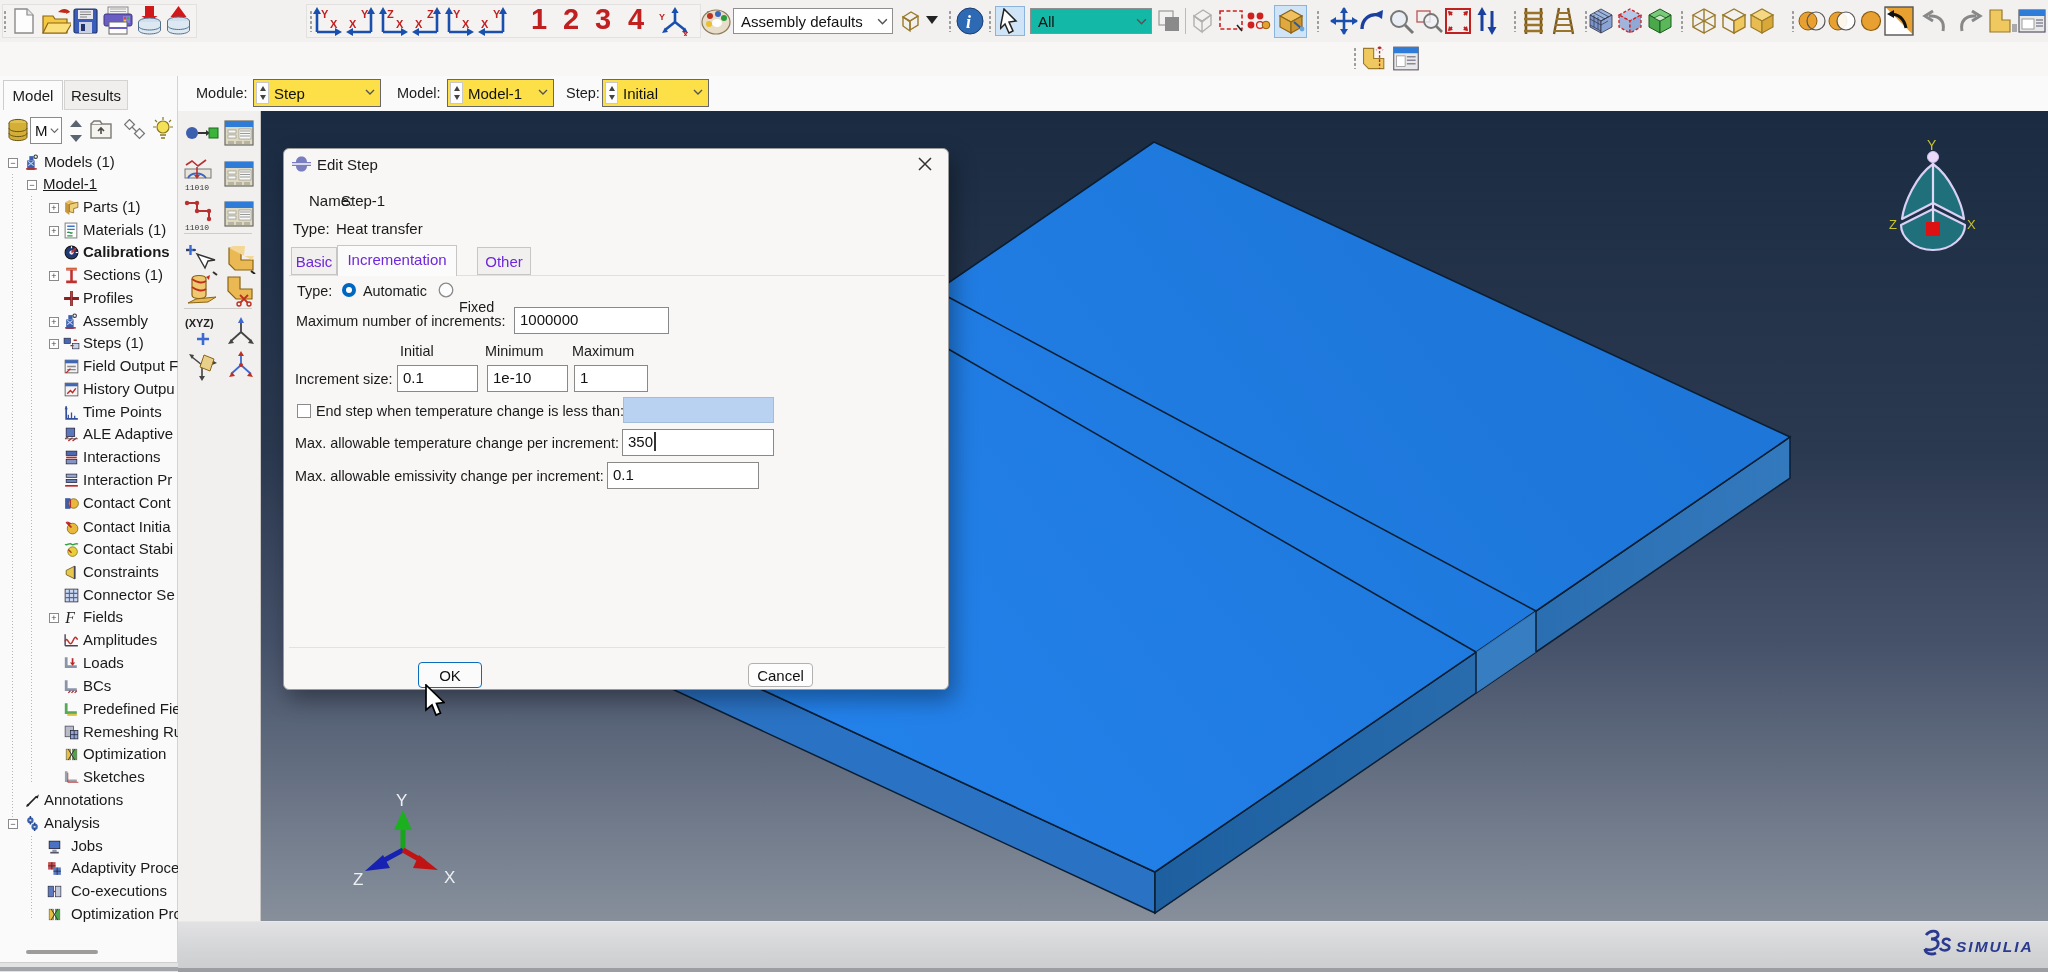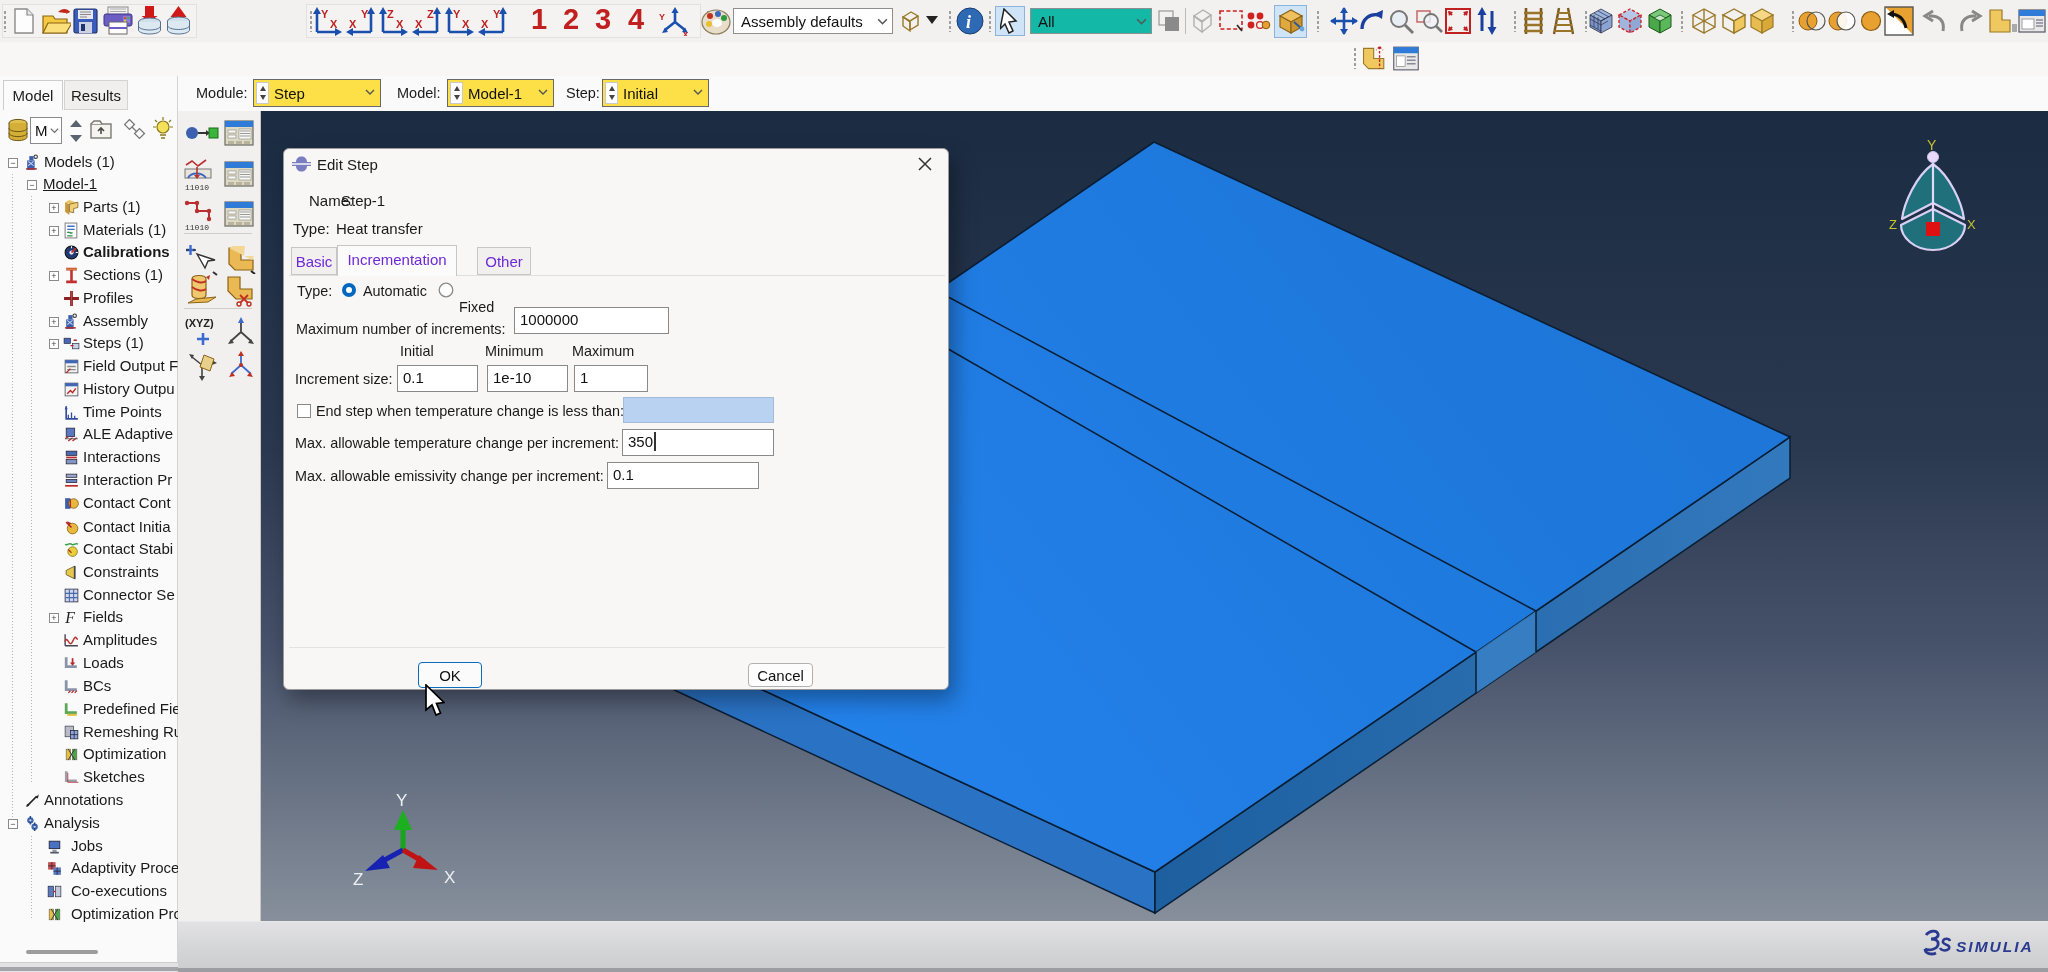--- a/index.html
+++ b/index.html
@@ -960,21 +960,21 @@
     <span class="lbl" style="left:13px;top:134px;">Type:</span>
     <svg style="position:absolute;left:57px;top:133px;" width="16" height="16" viewBox="0 0 16 16">
         <circle cx="8" cy="8" r="7" fill="#0067c0"></circle>
         <circle cx="8" cy="8" r="3" fill="#fff"></circle>
       </svg>
     <span class="lbl" style="left:79px;top:134px;">Automatic</span>
     <svg style="position:absolute;left:154px;top:133px;" width="16" height="16" viewBox="0 0 16 16">
         <circle cx="8" cy="8" r="6.8" fill="#fdfdfd" stroke="#8a8a8a" stroke-width="1.3"></circle>
       </svg>
     <span class="lbl" style="left:175px;top:134px;margin-top:16px;">Fixed</span>
-    <span class="lbl" style="left:12px;top:172px;">Maximum number of increments:</span>
+    <span class="lbl" style="left:12px;top:164px;">Maximum number of increments:</span>
     <div class="inp" style="left:230px;top:158px;width:155px;height:27px;">1000000</div>
     <span class="lbl" style="left:116px;top:194px;">Initial</span>
     <span class="lbl" style="left:201px;top:194px;">Minimum</span>
     <span class="lbl" style="left:288px;top:194px;">Maximum</span>
     <span class="lbl" style="left:11px;top:222px;">Increment size:</span>
     <div class="inp" style="left:113px;top:216px;width:81px;height:27px;">0.1</div>
     <div class="inp" style="left:203px;top:216px;width:81px;height:27px;">1e-10</div>
     <div class="inp" style="left:290px;top:216px;width:74px;height:27px;">1</div>
     <div style="position:absolute;left:13px;top:255px;width:14px;height:14px;background:#fff;border:1px solid #8a8a8a;"></div>
     <span class="lbl" style="left:32px;top:254px;">End step when temperature change is less than:</span>

